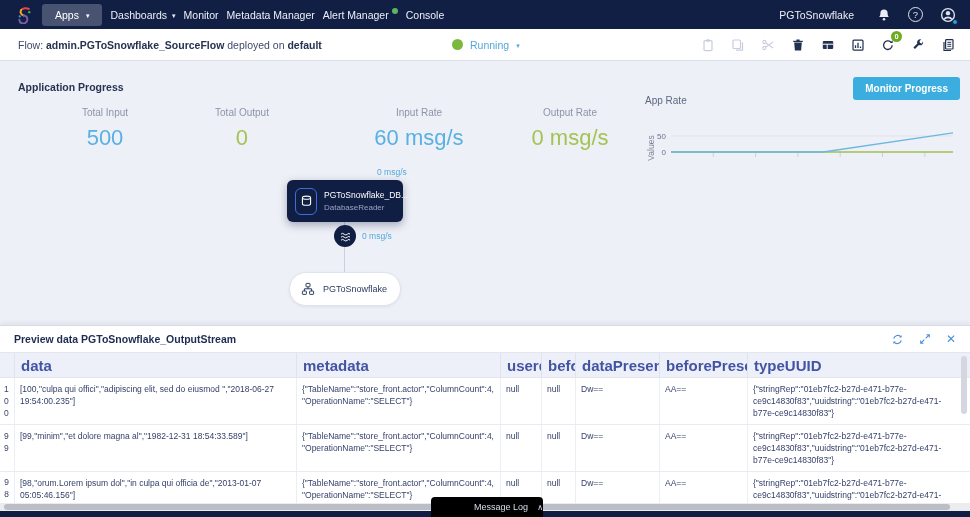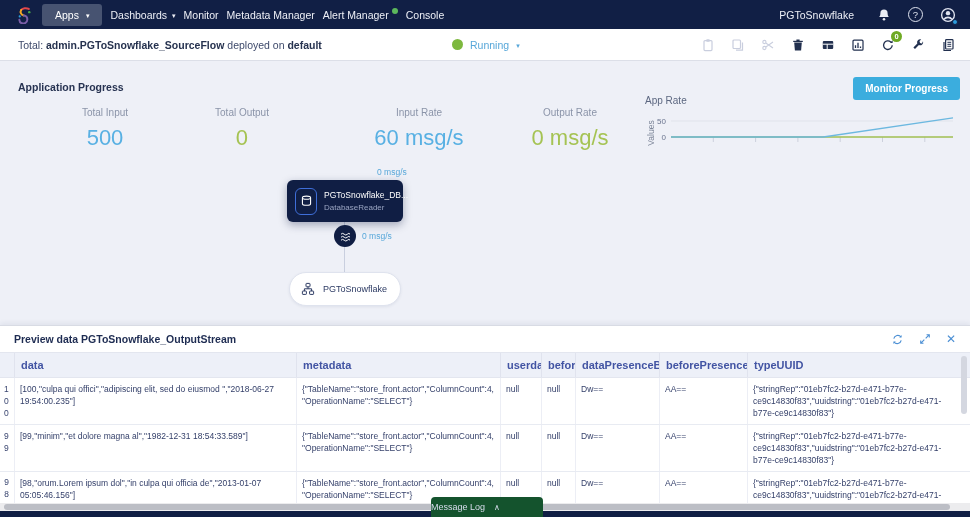--- a/index.html
+++ b/index.html
@@ -57,21 +57,21 @@
   .monitor-btn {
     position: absolute; right: 10px; top: 16px; background: #3badde; border: none; border-radius: 3px;
     color: #fff; font-family: inherit; font-size: 10px; font-weight: bold; padding: 6px 12px; cursor: pointer;
   }
   .metric { position: absolute; top: 46px; transform: translateX(-50%); text-align: center; }
   .metric-label { font-size: 10px; color: #8b94a9; }
   .metric-value { font-size: 22px; margin-top: 7px; }
   
   .chart { position: absolute; left: 645px; top: 34px; width: 316px; }
   .chart-title { font-size: 10px; color: #5c6780; }
-  .chart-plotwrap { position: relative; margin-top: 6px; }
+  .chart-plotwrap { position: relative; margin-top: 21px; }
   .chart-ylabel {
     position: absolute; left: -7px; top: 16px; font-size: 8.5px; color: #7b8498;
     transform: rotate(-90deg); transform-origin: center;
   }
   
   .rate-label { position: absolute; font-size: 8.5px; color: #57a7d9; white-space: nowrap; }
   .connector { position: absolute; left: 344px; top: 161px; width: 1px; height: 50px; background: #c9cfdf; }
   .src-node {
     position: absolute; left: 287px; top: 119px; width: 116px; height: 42px;
     background: #101e44; border-radius: 6px; box-shadow: 0 3px 8px rgba(16,30,68,.35);
@@ -97,33 +97,33 @@
     border-top: 1px solid #d8dbe4; box-shadow: 0 -2px 5px rgba(30,40,80,.07); z-index: 3;
   }
   .preview-header { height: 26px; display: flex; align-items: center; padding: 0 14px; }
   .preview-title { font-size: 10.5px; font-weight: bold; color: #1e2c52; }
   .preview-actions { margin-left: auto; display: flex; align-items: center; gap: 15px; }
   .pv-icon { color: #4b8fd4; font-size: 12px; cursor: pointer; display: flex; align-items: center; }
   .table-head {
     display: flex; height: 26px; background: #edf0f8;
     border-top: 1px solid #e3e6ef; border-bottom: 1px solid #e3e6ef; align-items: center;
   }
-  .th { font-size: 11px; font-weight: bold; color: #4254a3; padding: 0 4px 0 6px; border-left: 1px solid #e0e3ee; height: 100%; display: flex; align-items: center; flex: none; overflow: hidden; white-space: nowrap; }
+  .th { font-size: 15px; font-weight: bold; color: #4254a3; padding: 0 4px 0 6px; border-left: 1px solid #e0e3ee; height: 100%; display: flex; align-items: center; flex: none; overflow: hidden; white-space: nowrap; }
   .th:first-child { border-left: none; }
   .rows { height: 126px; overflow: hidden; }
   .trow { display: flex; border-bottom: 1px solid #e8ebf2; align-items: stretch; background: #fff; cursor: pointer; }
   .td { font-size: 8.5px; line-height: 12px; color: #333f69; padding: 5px 6px 5px 5px; border-left: 1px solid #eceef5; overflow-wrap: anywhere; flex: none; }
   .td.c-num { border-left: none; padding: 5px 5px 5px 4px; word-break: break-all; color: #3a4670; }
   .vscroll { position: absolute; right: 3px; top: 30px; width: 6px; height: 58px; background: #d4d7e0; border-radius: 3px; cursor: pointer; }
   .hscroll { position: absolute; left: 0; right: 0; top: 503px; height: 8px; background: #ececee; z-index: 4; }
   .hscroll-thumb { position: absolute; left: 4px; top: 1px; width: 946px; height: 6px; background: #bcbec5; border-radius: 3px; cursor: pointer; }
   .msg-tab {
     position: absolute; left: 431px; top: 497px; width: 112px; height: 20px;
-    background: #14532d; border-radius: 4px 4px 0 0; color: #d8deee; font-size: 9px;
-    display: flex; align-items: center; justify-content: flex-start; gap: 9px; cursor: pointer; z-index: 6;
+    background: #000000; border-radius: 4px 4px 0 0; color: #d8deee; font-size: 9px;
+    display: flex; align-items: center; justify-content: flex-end; gap: 9px; cursor: pointer; z-index: 6;
   }
   .msg-tab .chev { font-size: 8px; }
   .bottom-bar { position: absolute; left: 0; right: 0; bottom: 0; height: 6px; background: #101e44; z-index: 5; }
 </style>
 </head>
 <body>
 
 <header class="topnav">
   <div class="logo">
     <svg width="19" height="19" viewBox="0 0 20 20" fill="none">
@@ -172,21 +172,21 @@
         <circle cx="7" cy="5.4" r="1.9" fill="#dfe3ef"></circle>
         <path d="M3.5 10.7a4.6 4.6 0 0 1 7 0" stroke="#dfe3ef" stroke-width="1.4"></path>
       </svg>
       <span class="user-badge"></span>
     </span>
   </div>
 </header>
 
 <div class="toolbar">
   <div class="flow-info">
-    <span>Total:</span>
+    <span>Flow:</span>
     <b>admin.PGToSnowflake_SourceFlow</b>
     <span>deployed on</span>
     <b>default</b>
   </div>
   <div class="status">
     <span class="status-dot"></span>
     <span class="status-label">Running</span>
     <span class="caret">▾</span>
   </div>
   <div class="tools">

